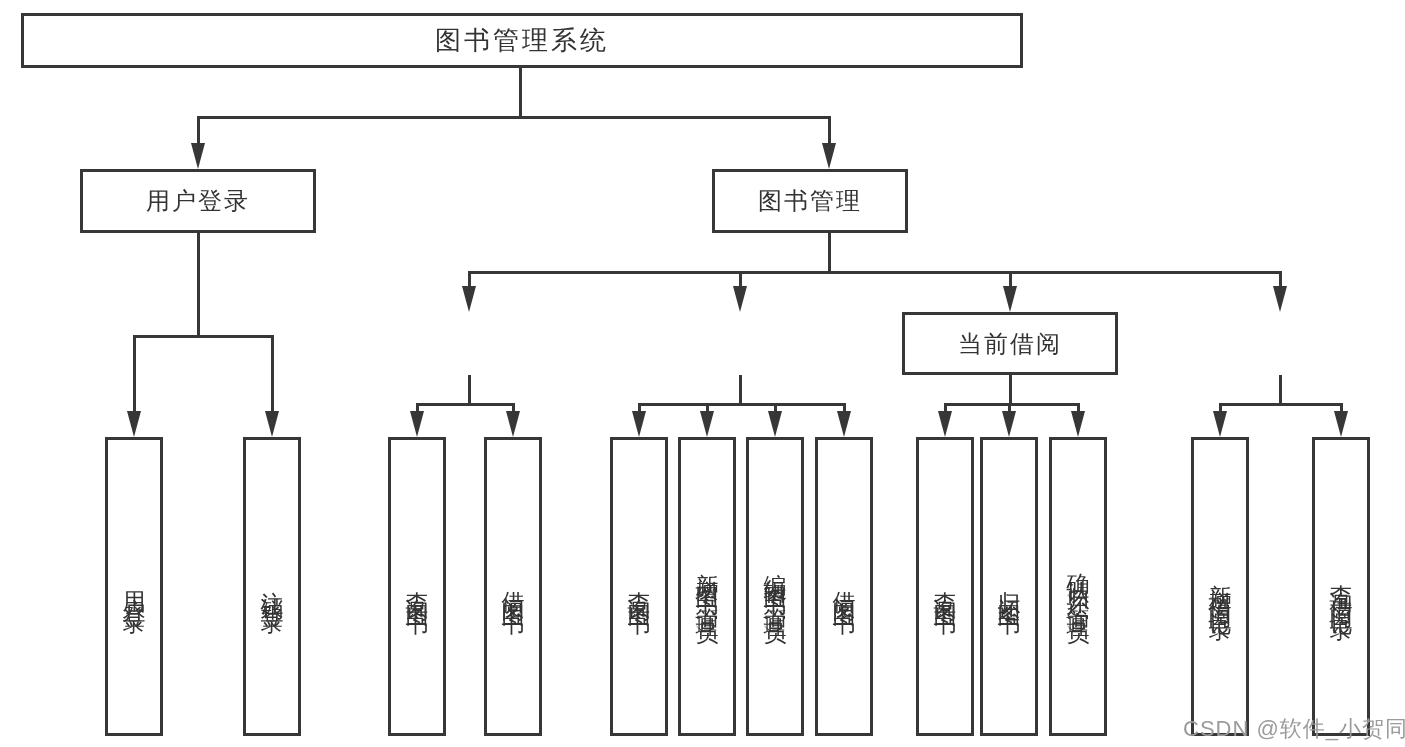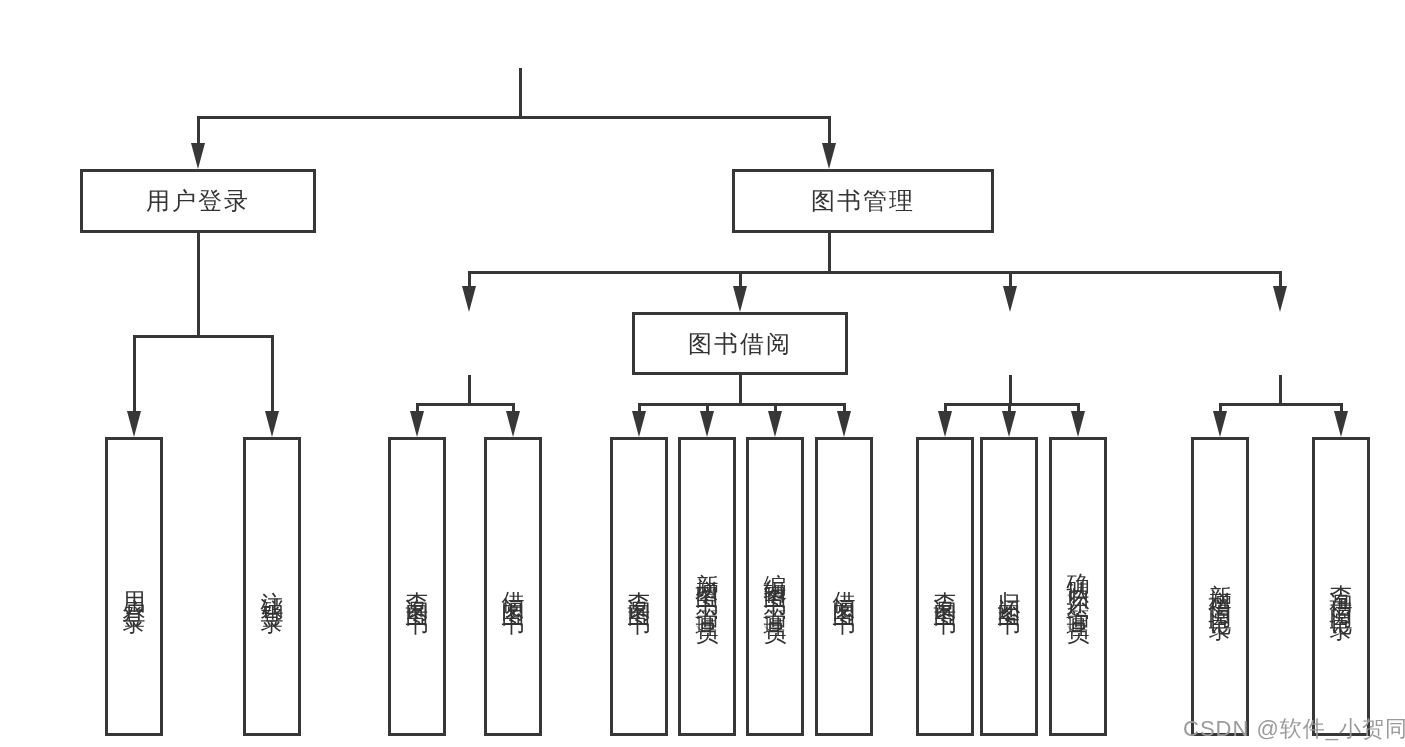--- a/index.html
+++ b/index.html
@@ -73,30 +73,33 @@
       <div class="arrow" style="left: 699.5px; top: 411px;"></div>
       <div class="arrow" style="left: 767.5px; top: 411px;"></div>
       <div class="arrow" style="left: 836.5px; top: 411px;"></div>
       <div class="arrow" style="left: 937.5px; top: 411px;"></div>
       <div class="arrow" style="left: 1001.5px; top: 411px;"></div>
       <div class="arrow" style="left: 1070.5px; top: 411px;"></div>
       <div class="arrow" style="left: 1212.5px; top: 411px;"></div>
       <div class="arrow" style="left: 1333.5px; top: 411px;"></div>
     </div>
 
+  <div class="node h root" style="left:21px;top:13px;width:1002px;height:55px">
+    <span>图书管理系统</span>
+  </div>
 
   <div class="node h" style="left:80px;top:169px;width:236px;height:64px">
     <span>用户登录</span>
   </div>
-  <div class="node h" style="left:732px;top:169px;width:262px;height:64px">
+  <div class="node h" style="left:712px;top:169px;width:196px;height:64px">
     <span>图书管理</span>
   </div>
 
-  <div class="node h" style="left:632px;top:312px;width:216px;height:63px">
-    <span>图书借阅</span>
+  <div class="node h" style="left:902px;top:312px;width:216px;height:63px">
+    <span>当前借阅</span>
   </div>
 
   <div class="node v" style="left:105px;top:437px;width:58px;height:299px">
     <span>用户登录</span>
   </div>
   <div class="node v" style="left:243px;top:437px;width:58px;height:299px">
     <span>注销登录</span>
   </div>
 
   <div class="node v" style="left:388px;top:437px;width:58px;height:299px">

